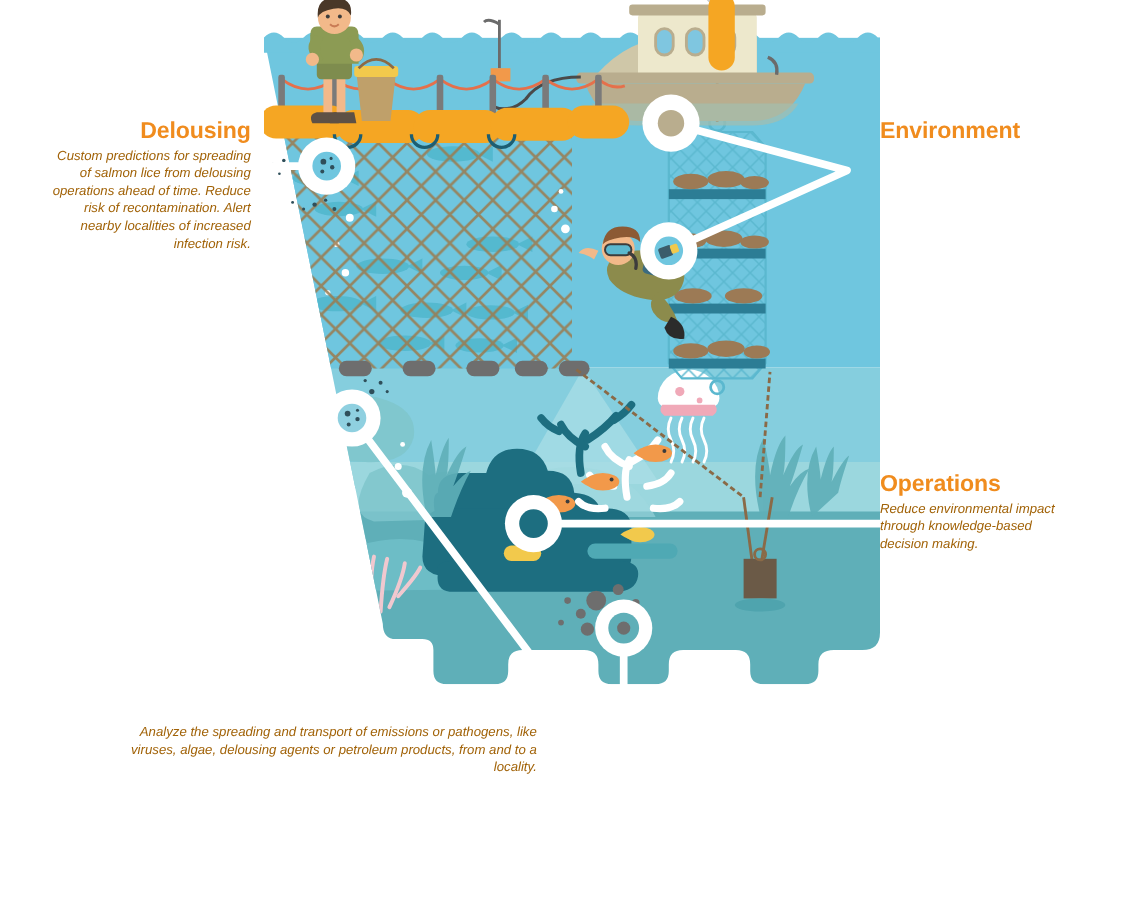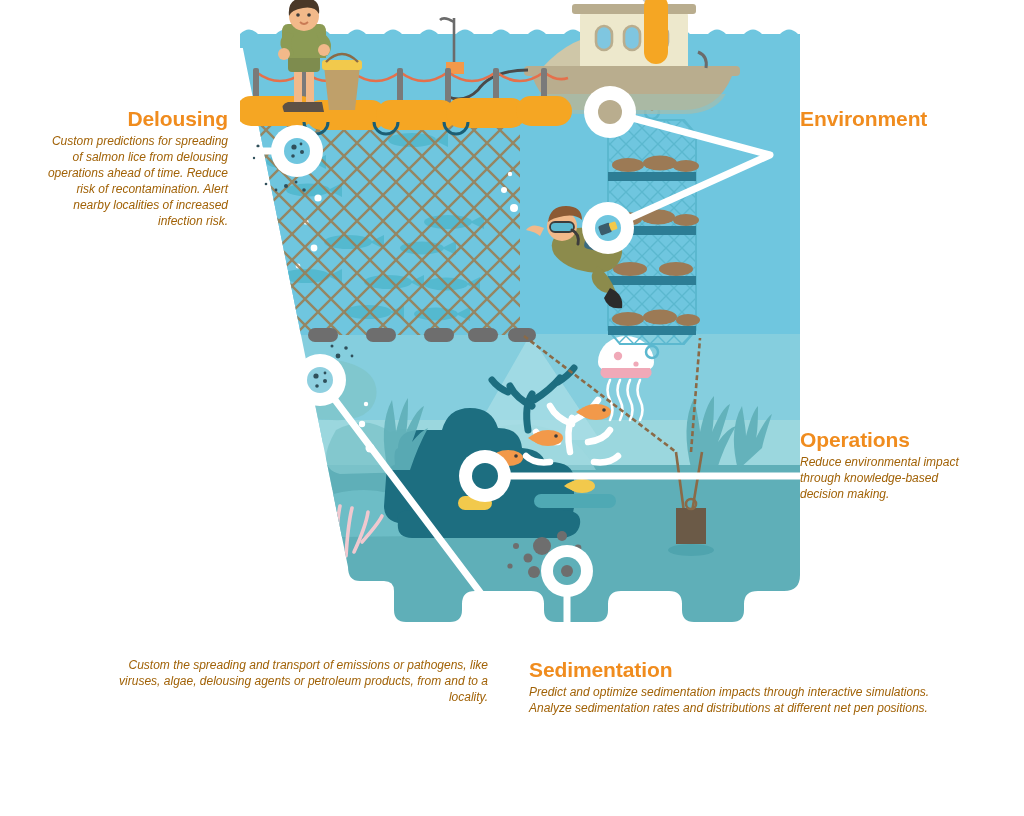--- a/index.html
+++ b/index.html
@@ -544,21 +544,17 @@
   <div class="block align-left" id="block-operations">
     <div class="heading">Environment</div>
   </div>
 
   <div class="block align-left" id="block-environment">
     <div class="heading">Operations</div>
     <div class="body">Reduce environmental impact through knowledge-based decision making.</div>
   </div>
 
   <div class="block align-right" id="block-transport">
-    <div class="body">Custom the spreading and transport of emissions or pathogens, like viruses, algae, delousing agents or petroleum products, from and to a locality.</div>
+    <div class="body">Analyze the spreading and transport of emissions or pathogens, like viruses, algae, delousing agents or petroleum products, from and to a locality.</div>
   </div>
 
-  <div class="block align-left" id="block-sedimentation">
-    <div class="heading">Sedimentation</div>
-    <div class="body">Predict and optimize sedimentation impacts through interactive simulations. Analyze sedimentation rates and distributions at different net pen positions.</div>
-  </div>
 
 </div>
 
 </body></html>

